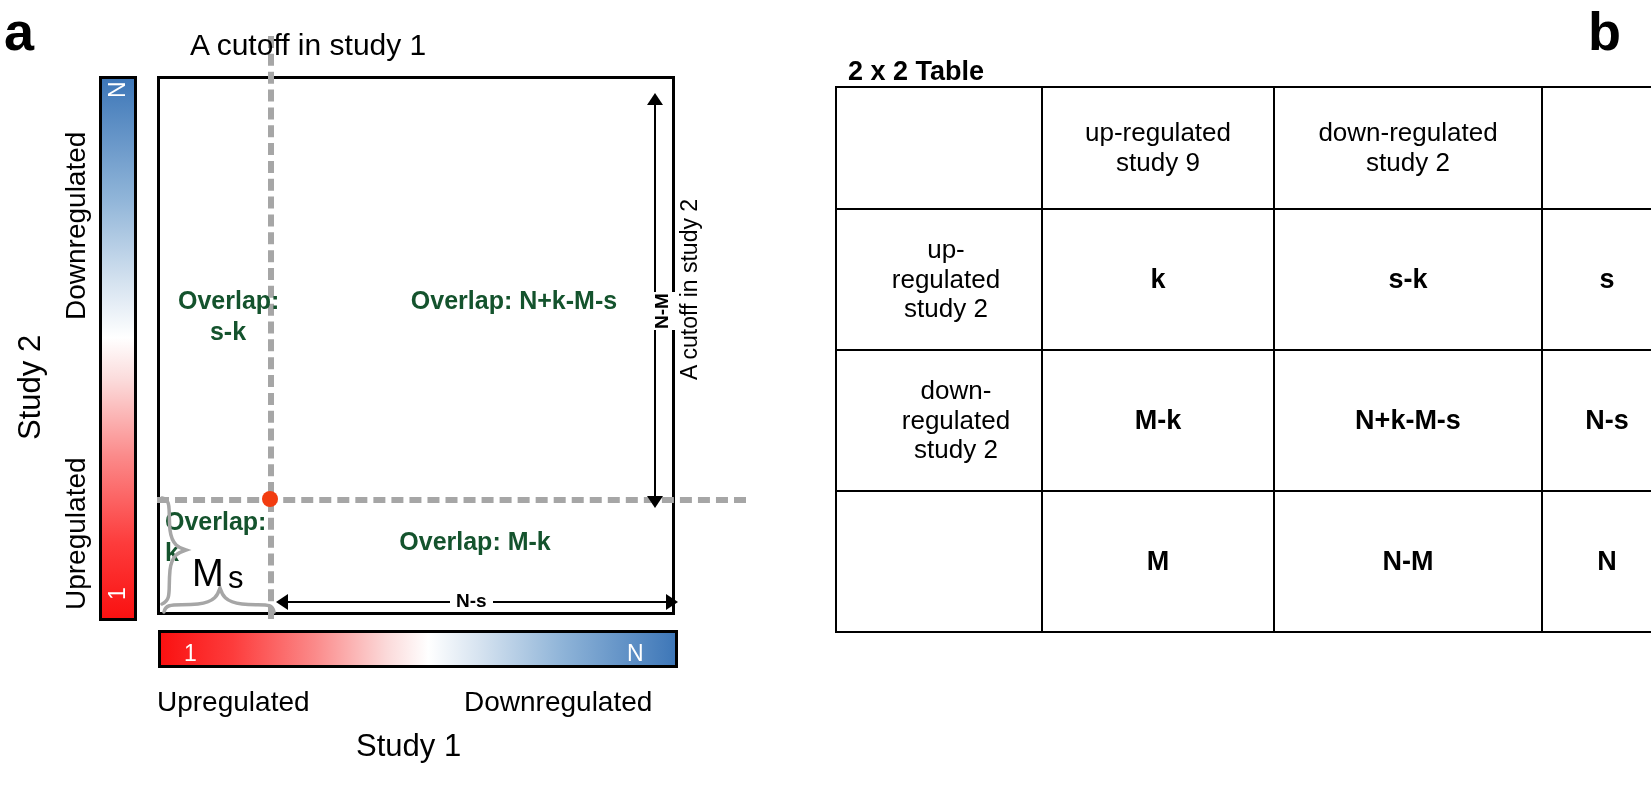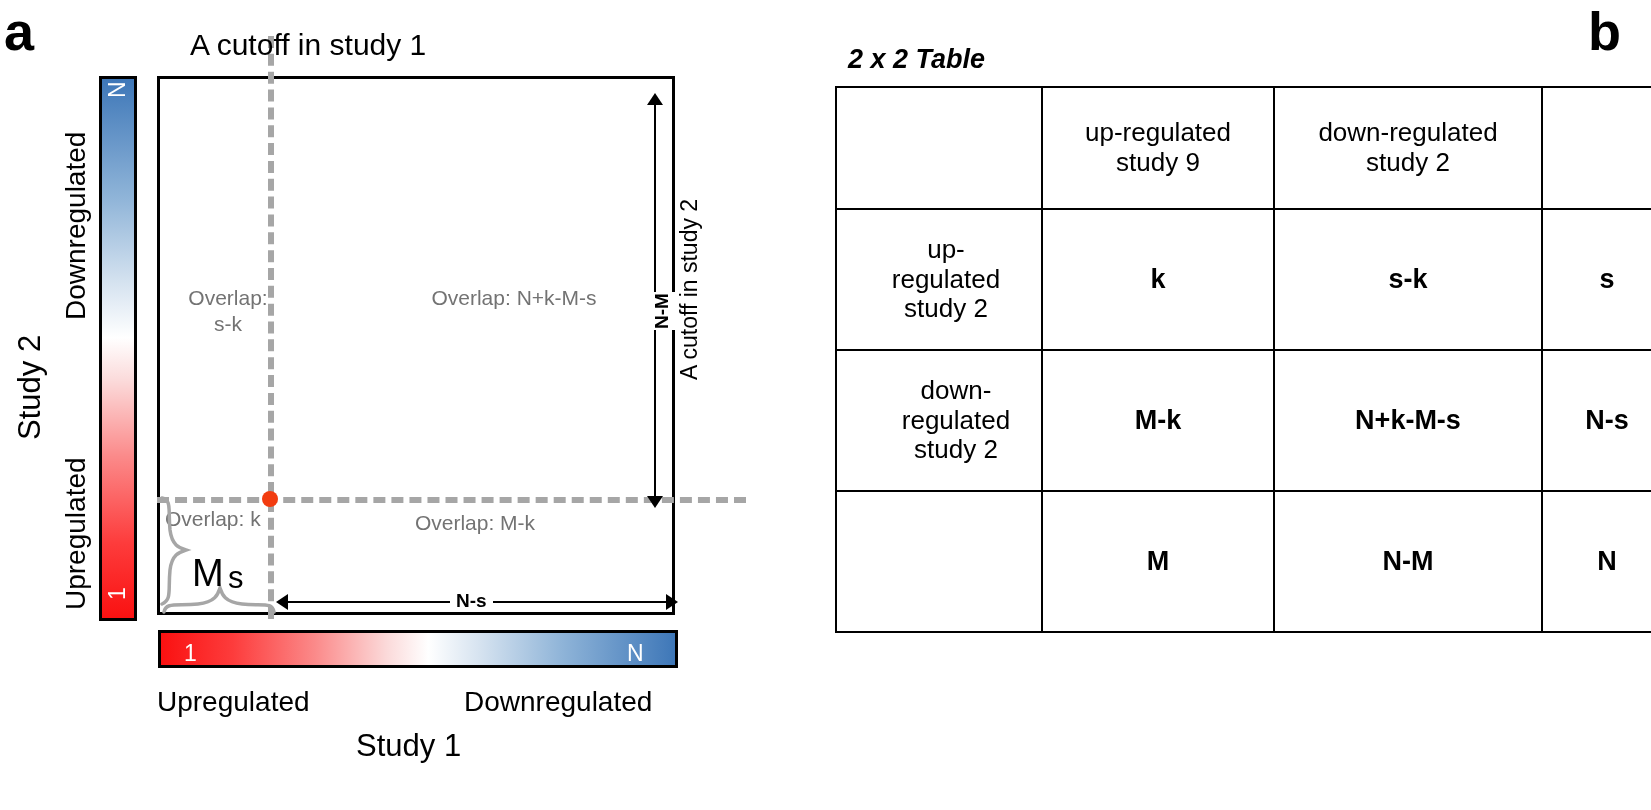--- a/index.html
+++ b/index.html
@@ -60,24 +60,24 @@
     left: 262px; top: 491px;
     width: 16px; height: 16px;
     border-radius: 50%;
     background: #f23c10;
   }
 
   
   .overlap-label {
     position: absolute;
     font-family: "Liberation Sans", sans-serif;
-    font-weight: normal;
-    font-size: 21px;
+    font-weight: bold;
+    font-size: 25px;
     line-height: 1.25;
-    color: #737373;
+    color: #14532d;
     white-space: pre-line;
     text-align: center;
   }
   #overlap-sk   { left: 178px; top: 285px; width: 100px; }
   #overlap-nkms { left: 404px; top: 285px; width: 220px; }
   #overlap-k    { left: 165px; top: 506px; width: 120px; text-align: left; }
   #overlap-mk   { left: 390px; top: 510px; width: 170px; }
 
   
   #cutoff-v-label {
@@ -230,26 +230,25 @@
 
   .haxis-text { position: absolute; font-size: 28px; color: #000; white-space: nowrap; }
   #hax-up   { left: 157px; top: 686px; }
   #hax-down { left: 464px; top: 686px; }
   #hax-study1 { position: absolute; left: 356px; top: 728px; font-size: 31px; white-space: nowrap; }
 
   
   #panel-b { position: absolute; left: 790px; top: 0; width: 861px; height: 810px; }
   #table-title {
     position: absolute;
-    left: 58px; top: 44px;
+    left: 58px; top: 56px;
     font-size: 27px;
     font-weight: bold;
     color: #000;
     white-space: nowrap;
-    font-style: italic;
   }
   #two-by-two-table {
     position: absolute;
     left: 45px; top: 86px;
     width: 740px;
     border-collapse: collapse;
     table-layout: fixed;
   }
   #two-by-two-table td {
     border: 2px solid #000;
@@ -288,21 +287,21 @@
   <div id="cutoff-h" class="cutoff-line"></div>
   <div id="cutoff-dot"></div>
 
   <div id="cutoff-v-label">A cutoff in study 1</div>
   <div id="cutoff-h-label">A cutoff in study 2</div>
 
   <div id="overlap-sk" class="overlap-label" style="white-space: pre-line;">Overlap:
 s-k</div>
   <div id="overlap-nkms" class="overlap-label" style="white-space: pre-line;">Overlap: N+k-M-s</div>
   <div id="overlap-k" class="overlap-label" style="white-space: pre-line;">Overlap: k</div>
-  <div id="overlap-mk" class="overlap-label" style="white-space: pre-line;">Overlap: M-k</div>
+  <div id="overlap-mk" class="overlap-label" style="white-space: pre-line; margin-top: 16px;">Overlap: M-k</div>
 
   <div id="arrow-nm"></div>
   <div id="arrow-nm-label">N-M</div>
 
   <div id="arrow-ns"></div>
   <div id="arrow-ns-label">N-s</div>
 
   <svg id="brace-group" viewBox="0 0 150 130">
     <g fill="none" stroke="#a6a6a6" stroke-width="3.5" stroke-linecap="round">
 

